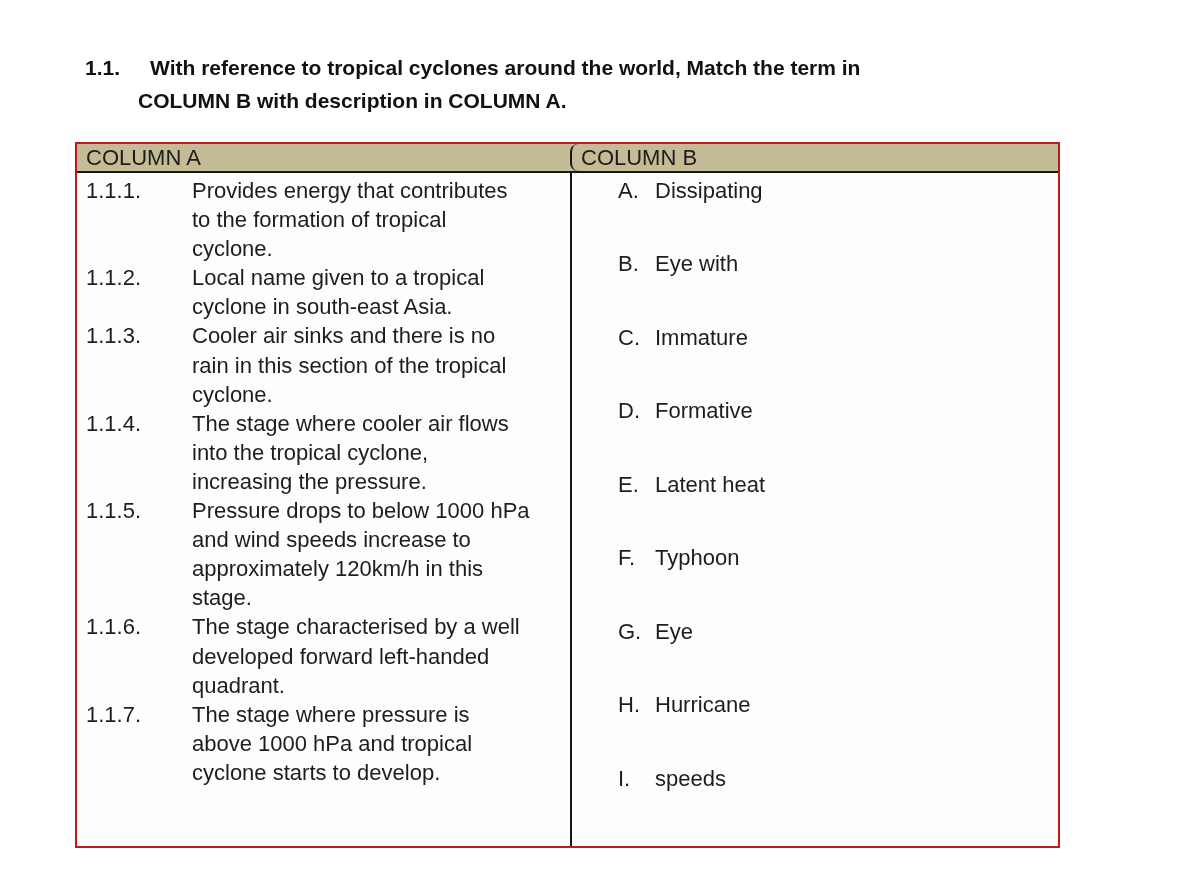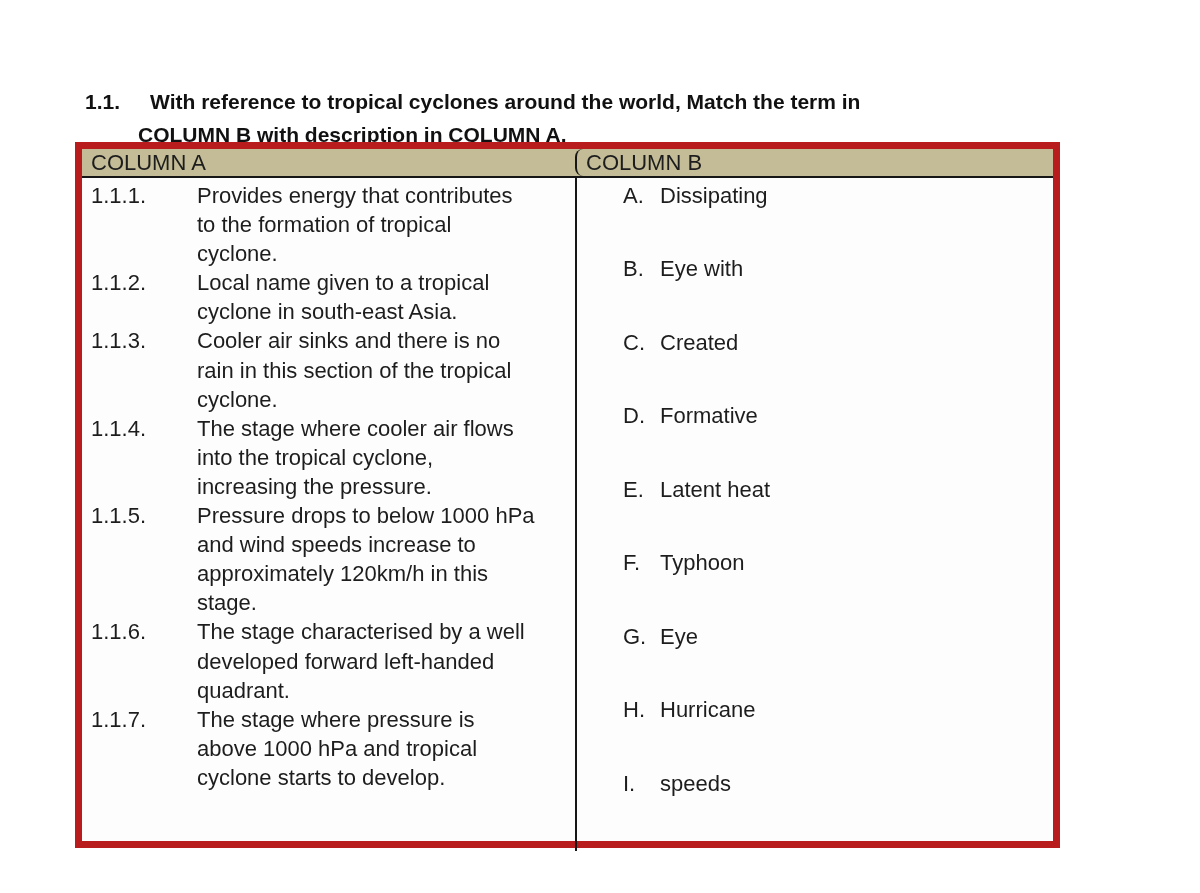--- a/index.html
+++ b/index.html
@@ -21,32 +21,32 @@
   .question {
     position: absolute;
     left: 85px;
     top: 51px;
     width: 1000px;
     font-size: 21px;
     font-weight: bold;
     line-height: 33px;
     color: #111;
   }
-  .q-line1 { display: flex; margin-top: 34px; }
+  .q-line1 { display: flex; }
   .q-num   { flex: 0 0 65px; }
   .q-line2 { margin-left: 53px; }
 
   
   .match-table {
     position: absolute;
     left: 75px;
     top: 142px;
     width: 985px;
     height: 706px;
-    border: 7px solid #b91c1c;
+    border: 2px solid #b91c1c;
     box-sizing: border-box;
     background: #fdfdfd;
   }
   .thead {
     display: flex;
     height: 27px;
     border-bottom: 2px solid #161616;
     background: var(--header-bg, #c3bc96);
     font-size: 22px;
     line-height: 27px;
@@ -158,21 +158,21 @@
     <span class="term">Dissipating</span>
   </div>
 
   <div class="item-b">
     <span class="letter">B.</span>
     <span class="term">Eye with</span>
   </div>
 
   <div class="item-b">
     <span class="letter">C.</span>
-    <span class="term">Created</span>
+    <span class="term">Immature</span>
   </div>
 
   <div class="item-b">
     <span class="letter">D.</span>
     <span class="term">Formative</span>
   </div>
 
   <div class="item-b">
     <span class="letter">E.</span>
     <span class="term">Latent heat</span>

